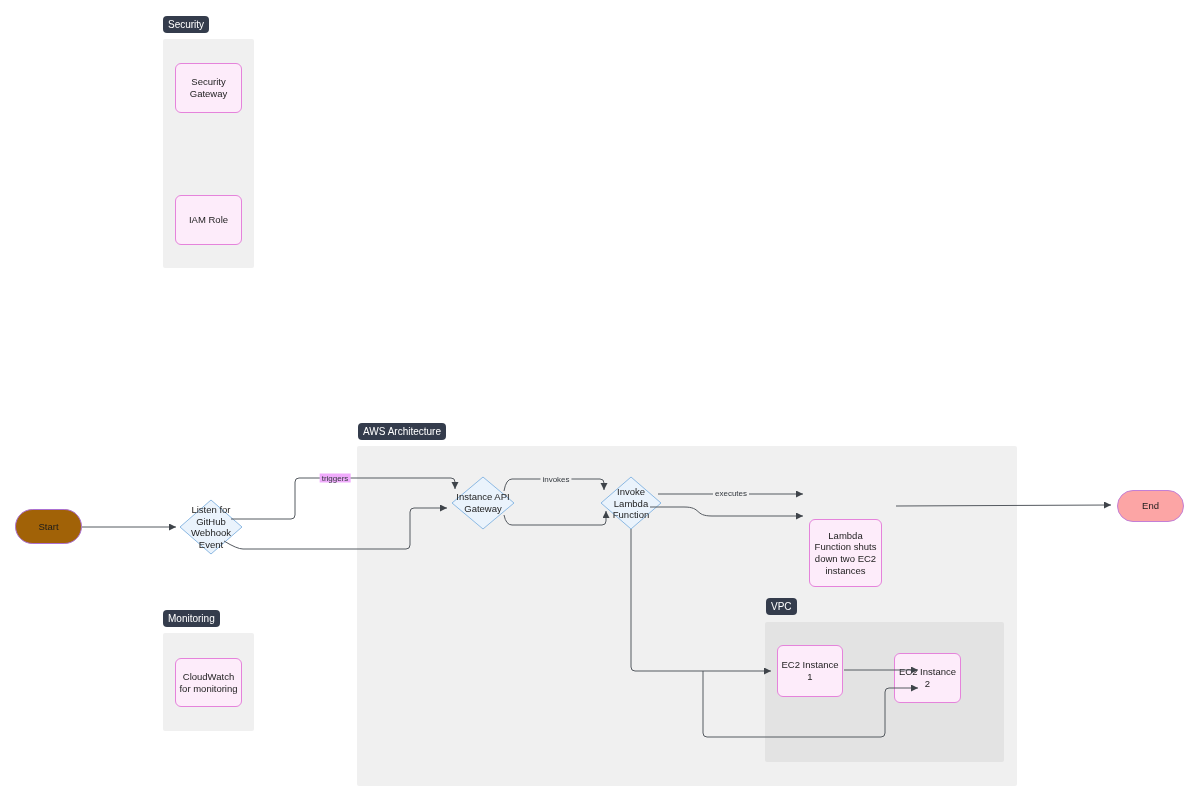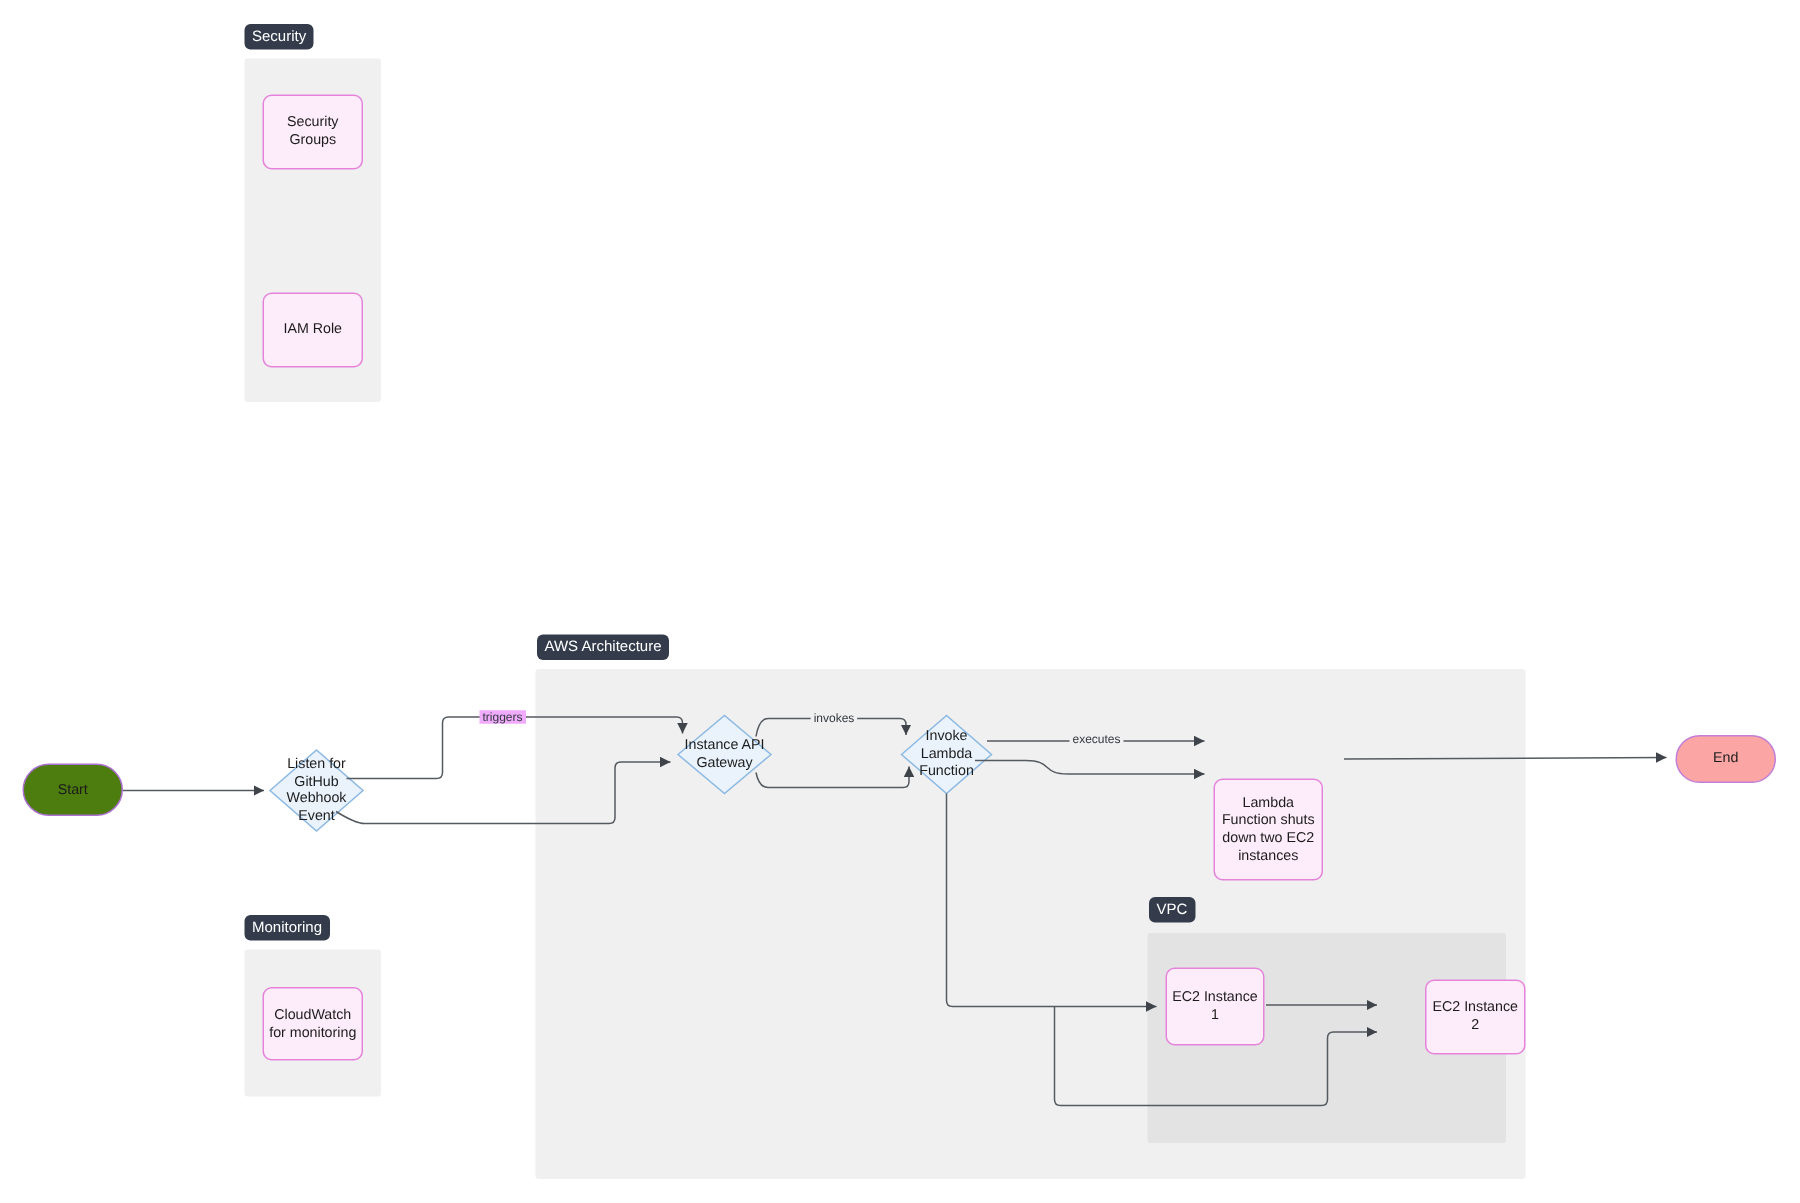--- a/index.html
+++ b/index.html
@@ -13,21 +13,21 @@
     position:absolute;background:#343c4c;color:#ffffff;font-size:10px;line-height:13px;
     padding:2px 5px;border-radius:4px;z-index:4;white-space:nowrap;
   }
   .node{
     position:absolute;display:flex;align-items:center;justify-content:center;
     text-align:center;font-size:9.5px;line-height:1.22;color:#1c1c1c;
     background:#fdecfa;border:1px solid #e583db;border-radius:6px;
     padding:2px;box-sizing:border-box;z-index:1;
   }
   .pill{
-    background:#4d7c0f;border:1px solid #ab70d2;border-radius:18px;
+    background:#a16207;border:1px solid #ab70d2;border-radius:18px;
   }
   .pill.end{background:#fca5a5;border-color:#c37fd6;}
   .dlabel{
     position:absolute;transform:translate(-50%,-50%);text-align:center;
     font-size:9.5px;line-height:1.22;color:#1c1c1c;z-index:3;
   }
   .elabel{
     position:absolute;transform:translate(-50%,-50%);font-size:8px;color:#33383e;
     padding:0 2px;z-index:3;white-space:nowrap;
   }
@@ -43,26 +43,26 @@
   <div class="container" style="left:163px;top:39px;width:91px;height:229px;"></div>
   <div class="container" style="left:163px;top:633px;width:91px;height:98px;"></div>
   <div class="container" style="left:357px;top:446px;width:660px;height:340px;"></div>
   <div class="container vpc" style="left:765px;top:622px;width:239px;height:140px;"></div>
 
   <div class="badge" style="left:163px;top:16px;">Security</div>
   <div class="badge" style="left:358px;top:423px;">AWS Architecture</div>
   <div class="badge" style="left:766px;top:598px;">VPC</div>
   <div class="badge" style="left:163px;top:610px;">Monitoring</div>
 
-  <div class="node" style="left:175px;top:63px;width:67px;height:50px;">Security Groups</div>
+  <div class="node" style="left:175px;top:63px;width:67px;height:50px;">Security Gateway</div>
   <div class="node" style="left:175px;top:195px;width:67px;height:50px;">IAM Role</div>
   <div class="node" style="left:175px;top:658px;width:67px;height:49px;text-align:center;">CloudWatch for monitoring</div>
   <div class="node" style="left:809px;top:472px;width:73px;height:68px;margin-top:47px;">Lambda Function shuts down two EC2 instances</div>
   <div class="node" style="left:777px;top:645px;width:66px;height:52px;">EC2 Instance 1</div>
-  <div class="node" style="left:950px;top:653px;width:67px;height:50px;">EC2 Instance 2</div>
+  <div class="node" style="left:894px;top:653px;width:67px;height:50px;">EC2 Instance 2</div>
 
   <div class="node pill" style="left:15px;top:509px;width:67px;height:35px;">Start</div>
   <div class="node pill end" style="left:1117px;top:490px;width:67px;height:32px;">End</div>
 
   <svg id="edge-layer" width="1200" height="802" viewBox="0 0 1200 802">
     <defs>
       <marker id="arrow" markerWidth="8" markerHeight="8" refX="7" refY="3.5" orient="auto" markerUnits="userSpaceOnUse">
         <path d="M0,0 L7,3.5 L0,7 Z" fill="#3f444a"></path>
       </marker>
     </defs>

